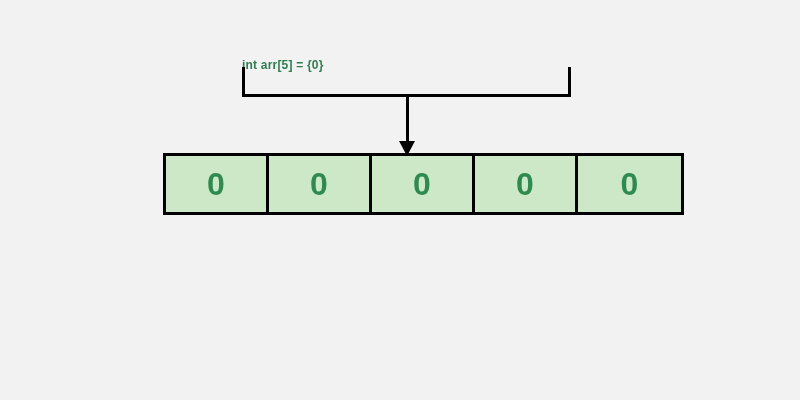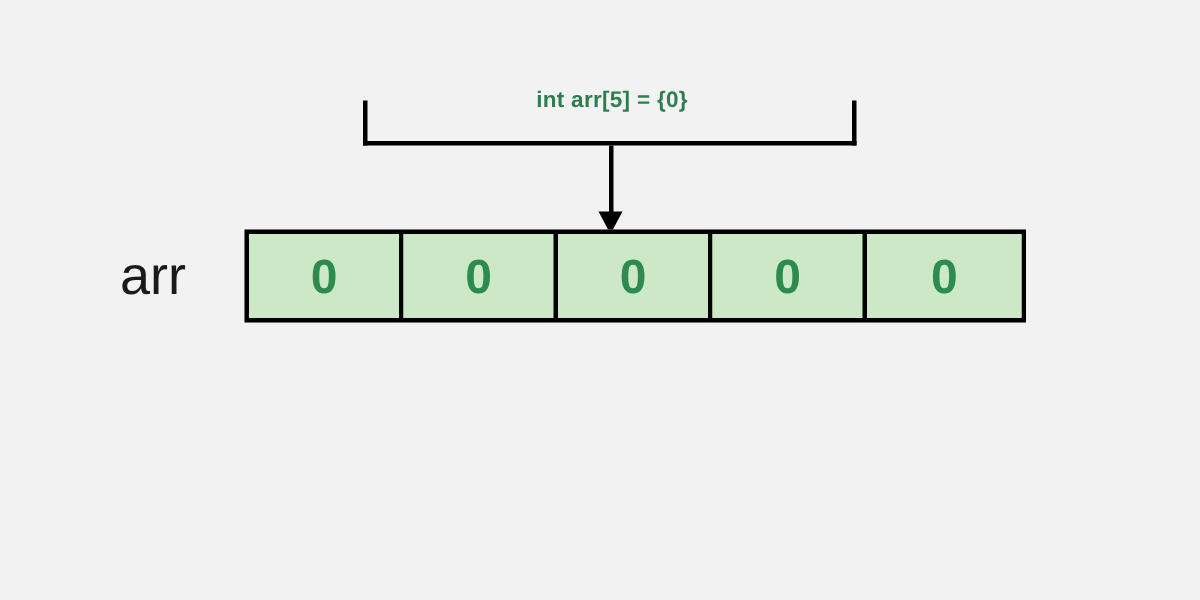--- a/index.html
+++ b/index.html
@@ -18,22 +18,21 @@
     width: 800px;
     height: 400px;
   }
 
   
   .annotation-label {
     position: absolute;
     left: 242px;
     top: 58px;
     width: 332px;
-    text-align: center;
-    font-size: 15px;
+    font-size: 12px;
     font-weight: bold;
     color: #2e7d4f;
     letter-spacing: 0.2px;
     white-space: nowrap;
   }
 
   
   .bracket {
     position: absolute;
     left: 242px;
@@ -112,21 +111,20 @@
 
 <div id="canvas">
 
   <div class="annotation-label">int arr[5] = {0}</div>
 
   <div class="bracket"></div>
 
   <div class="arrow-stem"></div>
   <div class="arrow-head"></div>
 
-  <div class="array-label">arr</div>
 
   <div class="array">
     <div class="cell">
       <span class="cell-value">0</span>
     </div>
     <div class="cell">
       <span class="cell-value">0</span>
     </div>
     <div class="cell">
       <span class="cell-value">0</span>

